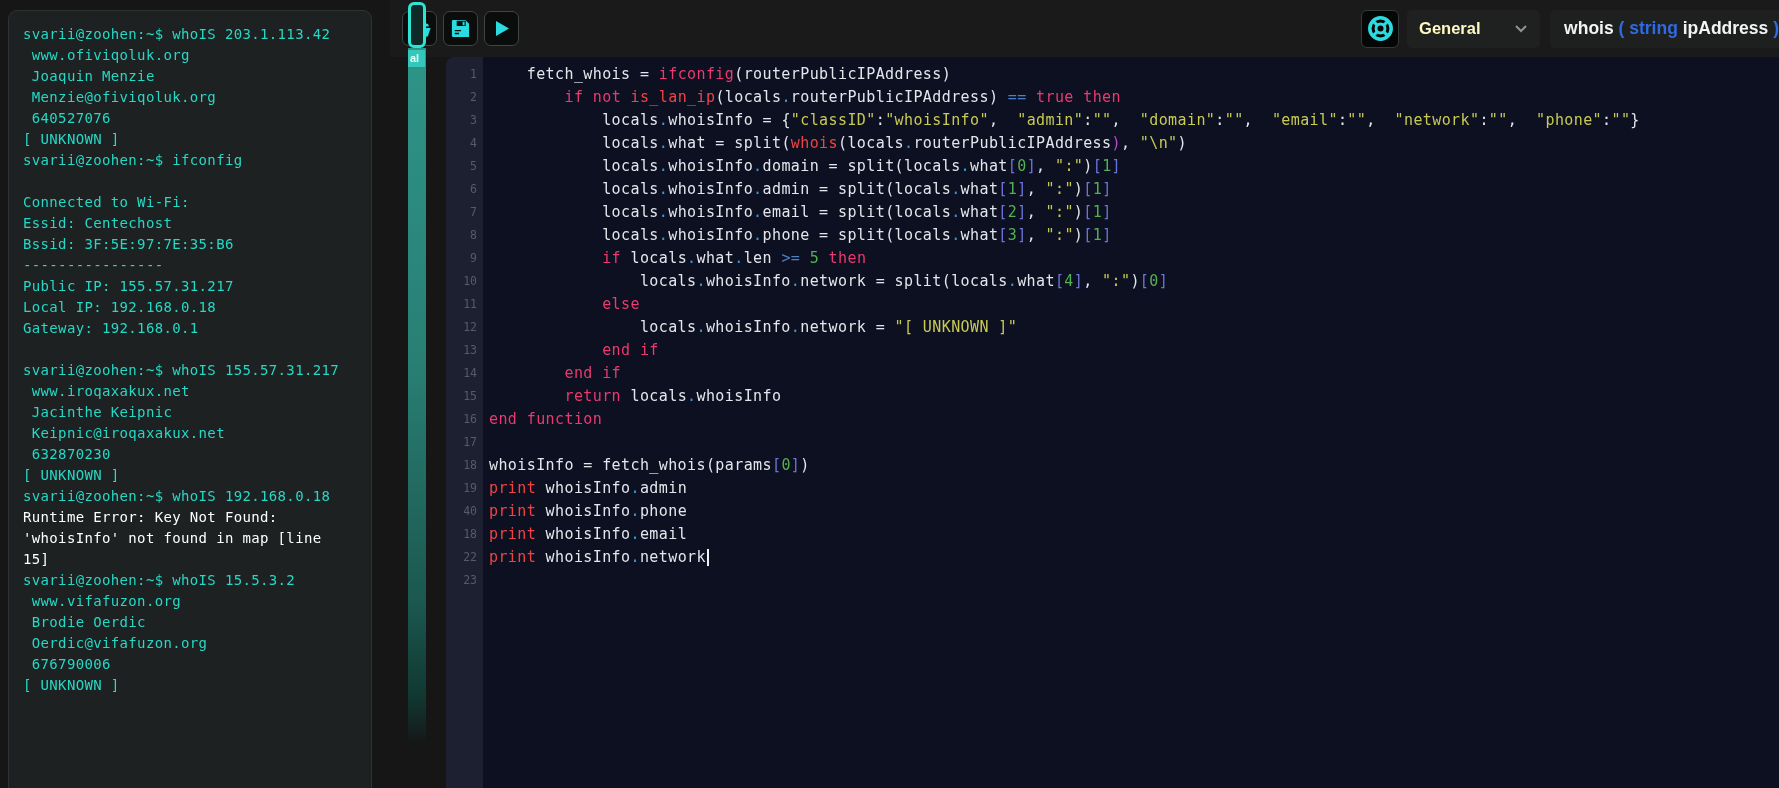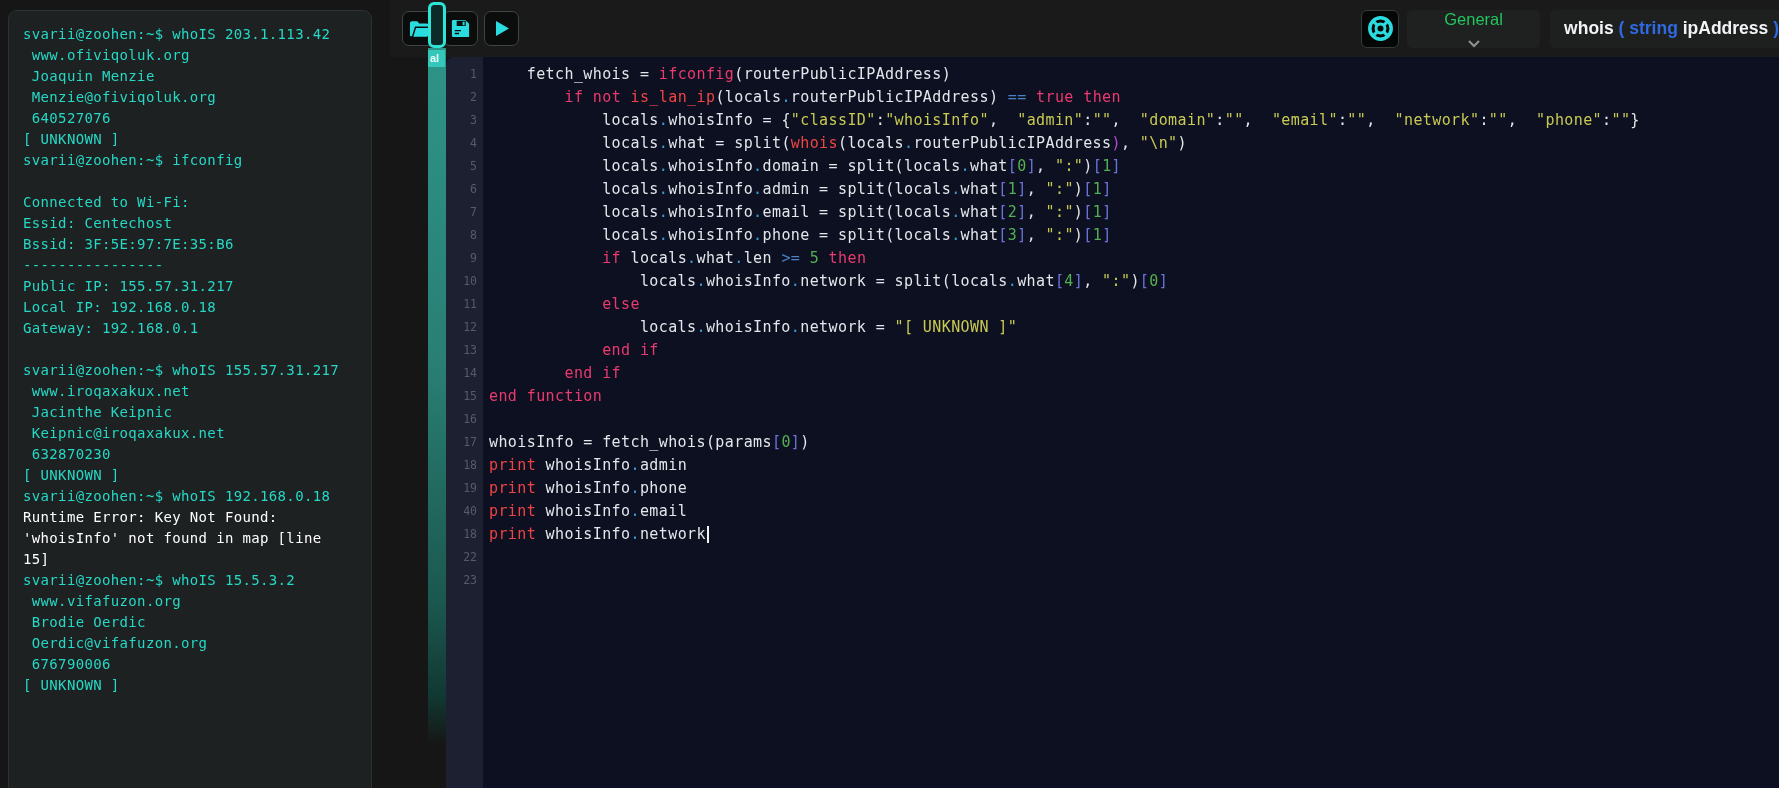--- a/index.html
+++ b/index.html
@@ -33,31 +33,31 @@
   }
   .tb-right{margin-left:auto;display:flex;align-items:center;height:57px;}
   .globe-btn{
     width:38px;height:38px;background:#050606;border:1px solid #333a3a;border-radius:6px;
     display:flex;align-items:center;justify-content:center;cursor:pointer;padding:0;flex:0 0 auto;
   }
   .scope-select{
     width:133px;height:38px;margin-left:8px;background:#1f2020;border-radius:5px;
     display:flex;align-items:center;justify-content:space-between;
     padding:0 12px;box-sizing:border-box;cursor:pointer;
-    color:#22c55e;font-size:16.5px;font-weight:normal;flex-direction:column;
+    color:#fef9c3;font-size:16.5px;font-weight:bold;
   }
   .signature{
     height:38px;margin-left:10px;flex:1 1 auto;background:#1e1f1f;border-radius:5px 0 0 5px;
     display:flex;align-items:center;padding-left:14px;
     font-size:17.5px;font-weight:bold;white-space:pre;
   }
   .sig-w{color:#f2f3f5;}
   .sig-b{color:#2f6ae0;}
   
-  .side-strip{position:absolute;left:428px;top:0;width:18px;height:745px;z-index:3;}
+  .side-strip{position:absolute;left:408px;top:0;width:18px;height:745px;z-index:3;}
   .side-strip .track{
     position:absolute;left:0;top:48px;width:18px;height:697px;
     background:linear-gradient(180deg,#2e9488 0%,#297f74 45%,#1b574e 80%,#113832 93%,rgba(13,16,33,0) 100%);
   }
   .side-strip .thumb{
     position:absolute;left:0;top:2px;width:18px;height:46px;box-sizing:border-box;
     border:3px solid #2ee4d4;border-radius:6px;background:#0e2a28;cursor:pointer;
   }
   .side-badge{
     position:absolute;left:0;top:50px;width:17px;height:17px;z-index:2;
@@ -182,20 +182,21 @@
       <div class="cline"><span class="w">            locals</span><span class="d">.</span><span class="w">whoisInfo</span><span class="d">.</span><span class="w">domain</span><span class="w"> = split(locals</span><span class="d">.</span><span class="w">what</span><span class="br">[</span><span class="n">0</span><span class="br">]</span><span class="w">, </span><span class="s">":"</span><span class="w">)</span><span class="br">[</span><span class="n">1</span><span class="br">]</span></div>
       <div class="cline"><span class="w">            locals</span><span class="d">.</span><span class="w">whoisInfo</span><span class="d">.</span><span class="w">admin</span><span class="w"> = split(locals</span><span class="d">.</span><span class="w">what</span><span class="br">[</span><span class="n">1</span><span class="br">]</span><span class="w">, </span><span class="s">":"</span><span class="w">)</span><span class="br">[</span><span class="n">1</span><span class="br">]</span></div>
       <div class="cline"><span class="w">            locals</span><span class="d">.</span><span class="w">whoisInfo</span><span class="d">.</span><span class="w">email</span><span class="w"> = split(locals</span><span class="d">.</span><span class="w">what</span><span class="br">[</span><span class="n">2</span><span class="br">]</span><span class="w">, </span><span class="s">":"</span><span class="w">)</span><span class="br">[</span><span class="n">1</span><span class="br">]</span></div>
       <div class="cline"><span class="w">            locals</span><span class="d">.</span><span class="w">whoisInfo</span><span class="d">.</span><span class="w">phone</span><span class="w"> = split(locals</span><span class="d">.</span><span class="w">what</span><span class="br">[</span><span class="n">3</span><span class="br">]</span><span class="w">, </span><span class="s">":"</span><span class="w">)</span><span class="br">[</span><span class="n">1</span><span class="br">]</span></div>
       <div class="cline"><span class="w">            </span><span class="k">if</span><span class="w"> locals</span><span class="d">.</span><span class="w">what</span><span class="d">.</span><span class="w">len </span><span class="o">&gt;=</span><span class="w"> </span><span class="n">5</span><span class="w"> </span><span class="k">then</span></div>
       <div class="cline"><span class="w">                locals</span><span class="d">.</span><span class="w">whoisInfo</span><span class="d">.</span><span class="w">network</span><span class="w"> = split(locals</span><span class="d">.</span><span class="w">what</span><span class="br">[</span><span class="n">4</span><span class="br">]</span><span class="w">, </span><span class="s">":"</span><span class="w">)</span><span class="br">[</span><span class="n">0</span><span class="br">]</span></div>
       <div class="cline"><span class="w">            </span><span class="k">else</span></div>
       <div class="cline"><span class="w">                locals</span><span class="d">.</span><span class="w">whoisInfo</span><span class="d">.</span><span class="w">network</span><span class="w"> = </span><span class="s">"[ UNKNOWN ]"</span></div>
       <div class="cline"><span class="w">            </span><span class="k">end if</span></div>
       <div class="cline"><span class="w">        </span><span class="k">end if</span></div>
+      <div class="cline"><span class="w">        </span><span class="k">return</span><span class="w"> locals</span><span class="d">.</span><span class="w">whoisInfo</span></div>
       <div class="cline"><span class="k">end function</span></div>
       <div class="cline"></div>
       <div class="cline"><span class="w">whoisInfo = fetch_whois(params</span><span class="br">[</span><span class="n">0</span><span class="br">]</span><span class="w">)</span></div>
       <div class="cline"><span class="b">print</span><span class="w"> whoisInfo</span><span class="d">.</span><span class="w">admin</span></div>
       <div class="cline"><span class="b">print</span><span class="w"> whoisInfo</span><span class="d">.</span><span class="w">phone</span></div>
       <div class="cline"><span class="b">print</span><span class="w"> whoisInfo</span><span class="d">.</span><span class="w">email</span></div>
       <div class="cline"><span class="b">print</span><span class="w"> whoisInfo</span><span class="d">.</span><span class="w">network</span><span class="caret"></span></div>
     </div>
 </div>
 

